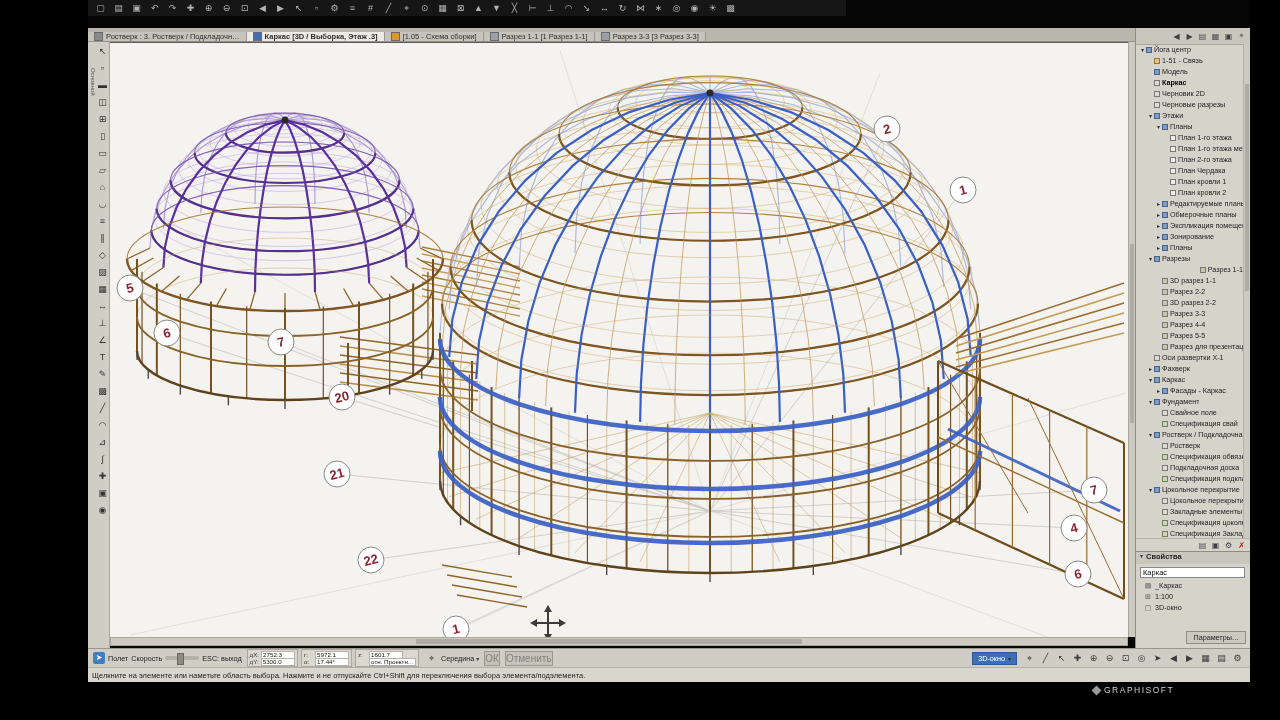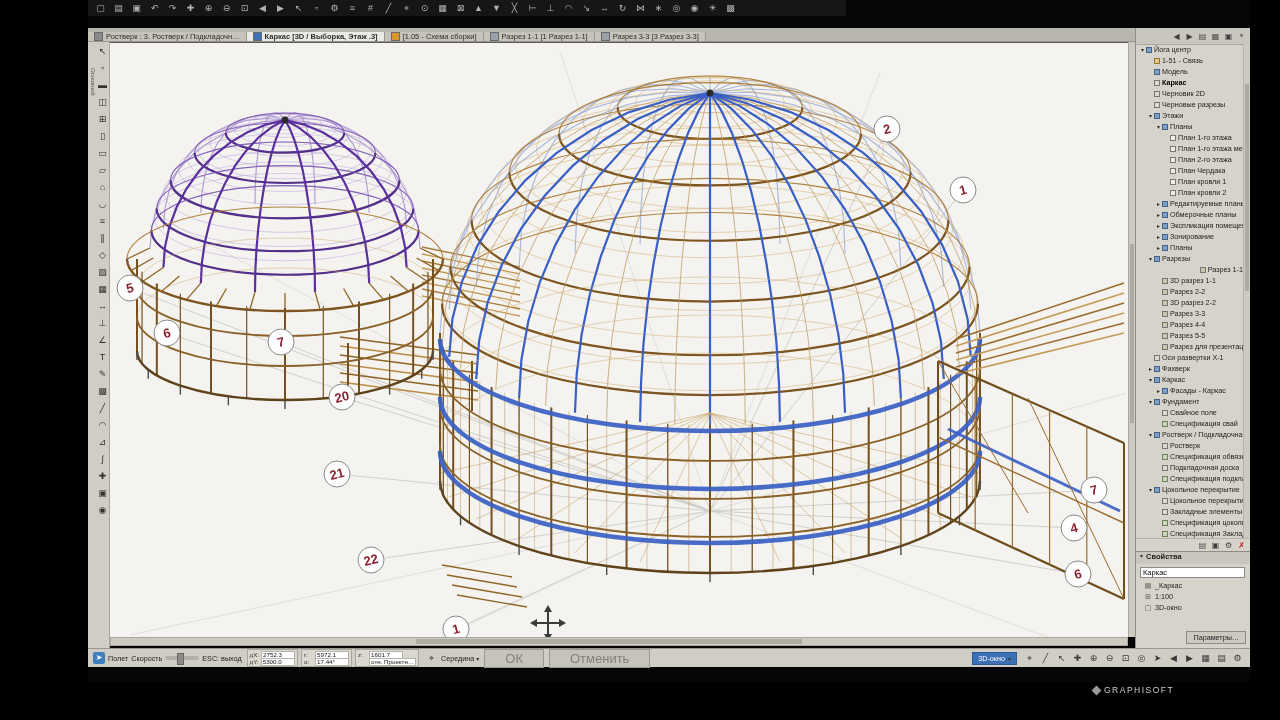--- a/index.html
+++ b/index.html
@@ -69,21 +69,21 @@
   .fly{display:flex;align-items:center;gap:3px;font-size:7.2px;color:#222;}
   .fly-ic{width:12px;height:12px;background:#3f7fc0;color:#fff;font-size:8px;text-align:center;line-height:12px;border-radius:2px;}
   .slider{width:34px;height:4px;background:#b3b0a8;position:relative;border-radius:2px;display:inline-block;}
   .knob{position:absolute;left:12px;top:-3px;width:5px;height:10px;background:#8d8a83;border:1px solid #666;}
   .trackerc{display:flex;gap:3px;align-items:center;}
   .tbox{display:flex;flex-direction:column;justify-content:center;gap:1px;background:#dbd8d0;border:1px solid #a9a69e;padding:1px 2px;height:14px;}
   .trrow{display:flex;gap:2px;align-items:center;height:6px;}
   .tk{font-size:6.2px;color:#333;min-width:9px;}
   .tv{font-size:6.2px;background:#fff;border:1px solid #b5b2aa;padding:0 1px;color:#111;min-width:30px;height:6px;line-height:6px;}
   .snap{display:flex;align-items:center;gap:2px;font-size:7.2px;color:#222;}
-  .btn{font-size:13px;border:1px solid #9a978f;background:#c6c3bb;color:#83807a;padding:1px 20px;font-family:inherit;}
+  .btn{font-size:10px;border:1px solid #9a978f;background:#c6c3bb;color:#83807a;padding:1px 0;font-family:inherit;}
   .combo{display:flex;align-items:center;gap:3px;font-size:7.2px;background:#3d6fb4;color:#fff;padding:1px 5px;border:1px solid #2c5a99;}
   .ricons{display:flex;gap:1px;align-items:center;}
   .bicon{font-size:9px;color:#3a3a3a;width:15px;text-align:center;cursor:default;}
   .spacer{flex:1;}
 
   
   .statusbar{position:absolute;left:0;top:667px;width:100%;height:15px;background:#d9d6ce;border-top:1px solid #b3b0a8;
              font-size:7.5px;color:#222;display:flex;align-items:center;padding:0 4px;box-sizing:border-box;white-space:nowrap;overflow:hidden;}
 
   
@@ -884,19 +884,22 @@
           <span class="bicon">◎</span>
           <span class="bicon">➤</span>
           <span class="bicon">◀</span>
           <span class="bicon">▶</span>
           <span class="bicon">▦</span>
           <span class="bicon">▤</span>
           <span class="bicon">⚙</span>
         </div>
     </div>
 
+    <div class="statusbar">
+      <span>Щелкните на элементе или наметьте область выбора. Нажмите и не отпускайте Ctrl+Shift для переключения выбора элемента/подэлемента.</span>
+    </div>
   </div>
 
   <div class="brand">
     <span class="brand-logo"></span>
     <span>GRAPHISOFT</span>
   </div>
 </div>
 
 </body></html>

